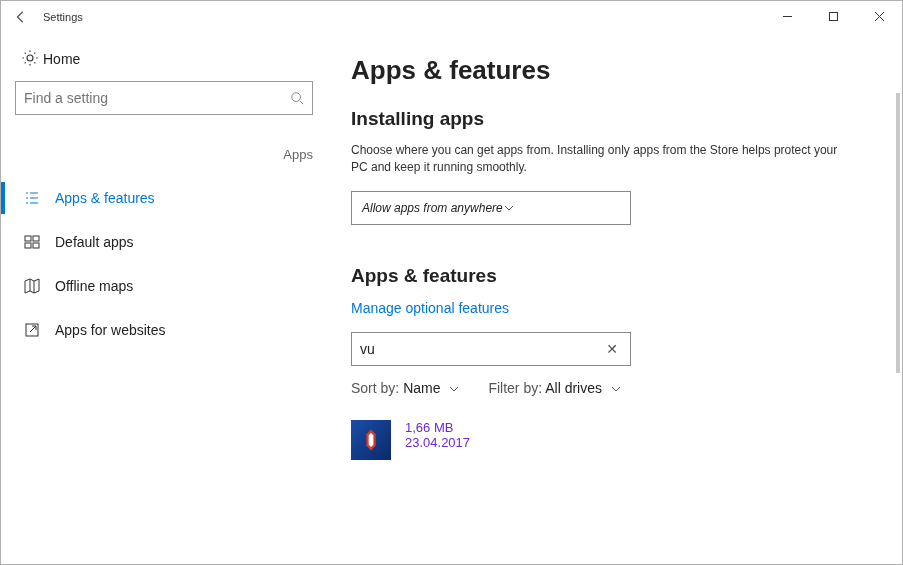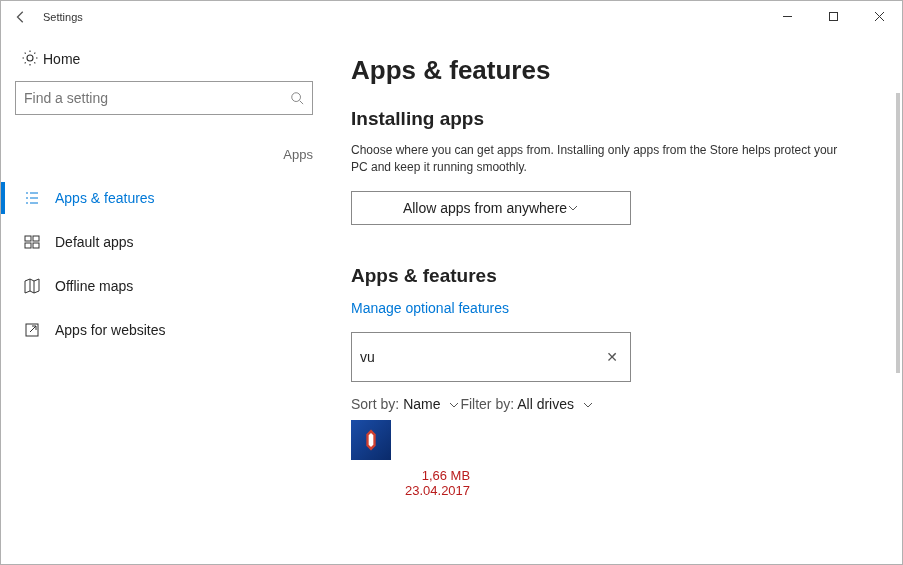--- a/index.html
+++ b/index.html
@@ -18,34 +18,34 @@
   .findbox input { flex:1; border:none; outline:none; font-size:14px; color:#666; background:transparent; }
   .section-label { font-size:13px; color:#666; margin:6px 0 14px 4px;text-align:right; }
   .navitem { height:44px; display:flex; align-items:center; gap:14px; padding-left:8px; font-size:14px; color:#222; position:relative; }
   .navitem.active { color:#0078d7; }
   .navitem.active::before { content:""; position:absolute; left:-14px; top:6px; bottom:6px; width:4px; background:#0078d7; }
   .navicon { width:18px; height:18px; display:flex; align-items:center; justify-content:center; color:inherit; }
   .main { flex:1; padding: 22px 30px 0 30px; position:relative; overflow:hidden; }
   h1 { font-size:26px; font-weight:600; color:#222; margin-bottom:22px; }
   h2 { font-size:19px; font-weight:600; color:#222; margin-bottom:12px; }
   .desc { font-size:12px; color:#333; line-height:1.45; margin-bottom:14px; max-width:490px; }
-  .dropdown { width:280px; height:34px; border:1px solid #888; display:flex; align-items:center; justify-content:center; padding:0 10px; font-size:14px; color:#222; margin-bottom:40px; }
+  .dropdown { width:280px; height:34px; border:1px solid #888; display:flex; align-items:center; justify-content:flex-start; padding:0 10px; font-size:12px; color:#222; margin-bottom:40px;font-style:italic; }
   .link { color:#0078d7; font-size:14px; margin-bottom:16px; display:inline-block; }
-  .searchbox { width:280px; height:50px; border:1px solid #888; display:flex; align-items:center; padding:0 8px; margin-bottom:14px; }
+  .searchbox { width:280px; height:34px; border:1px solid #888; display:flex; align-items:center; padding:0 8px; margin-bottom:14px; }
   .searchbox input { flex:1; border:none; outline:none; font-size:14px; color:#222; }
   .searchbox .clear { color:#555; font-size:14px; padding:0 4px; }
-  .sortrow { display:flex; font-size:14px; color:#555; margin-bottom:8px; }
+  .sortrow { display:flex; gap:28px; font-size:14px; color:#555; margin-bottom:24px; }
   .sortrow .val { color:#222; }
   .appitem { display:flex; align-items:flex-start; gap:14px; }
   .appicon { width:40px; height:40px; background:linear-gradient(135deg,#1a4da8,#0a2a6a); display:flex; align-items:center; justify-content:center; }
   .appicon svg { width:28px; height:28px; }
   .appinfo { flex:1; }
   .appname { font-size:14px; color:#222; }
   .apppub { font-size:13px; color:#777; }
-  .appright { text-align:right; font-size:13px; color:#b91c1c;margin-top:48px; }
+  .appright { font-size:13px; color:#6d28d9; }
   .scroll { position:absolute; right:2px; top:60px; width:4px; height:280px; background:#c8c8c8; }
   .chev { width:12px; height:12px; }
 </style>
 </head>
 <body>
 
 <div class="titlebar">
   <div class="back">
     <svg width="14" height="14" viewBox="0 0 16 16">
         <path d="M10 2 L4 8 L10 14" stroke="#555" stroke-width="1.5" fill="none"></path>

